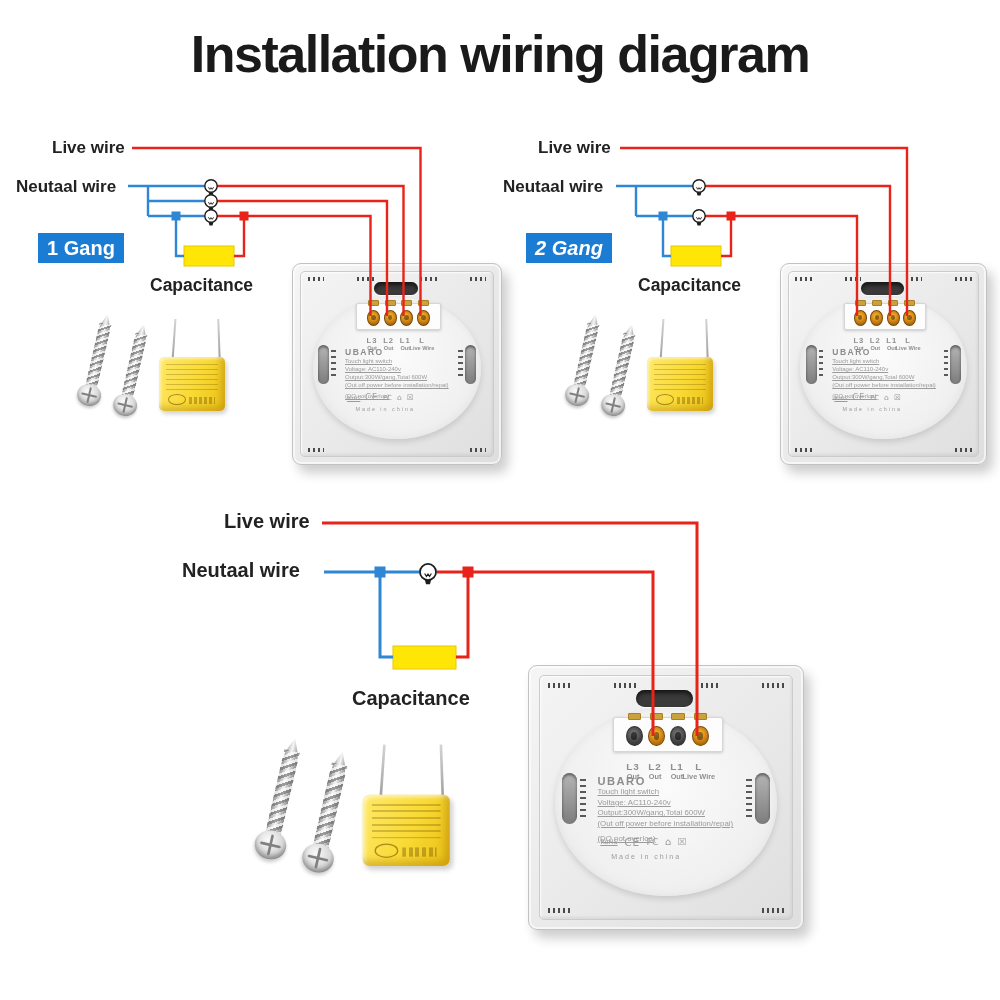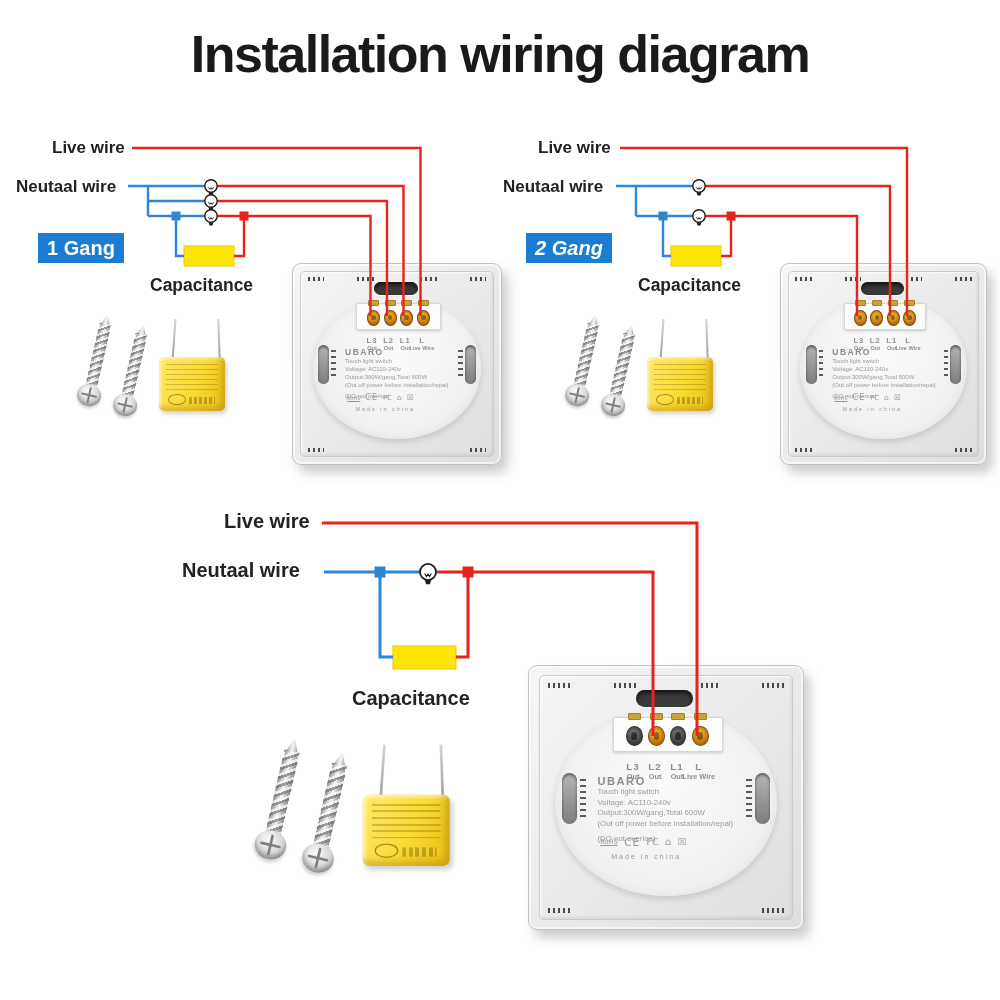--- a/index.html
+++ b/index.html
@@ -53,21 +53,21 @@
   .sw-screw::after{content:"";position:absolute;inset:30%;border-radius:50%;background:rgba(40,22,4,.5);}
   .sw-screw.dark::after{background:rgba(0,0,0,.55);}
   .sw-tl{top:36%;width:16%;text-align:center;color:#8f8f8f;line-height:1.2;font-weight:bold;}
   .sw-tl.t0{left:30%;} .sw-tl.t1{left:38%;} .sw-tl.t2{left:46%;} .sw-tl.t3{left:54%;}
   .sw-tl div{position:static;}
   .sw-tl .l1{font-size:calc(7.6px*var(--s));letter-spacing:1px;}
   .sw-tl .l2{font-size:calc(5.6px*var(--s));white-space:nowrap;}
   .sw-text{left:25%;top:41.5%;width:58%;}
   .sw-text div{position:static;white-space:nowrap;}
   .sw-brand{font-size:calc(8.5px*var(--s));font-weight:700;color:#8c8c8c;letter-spacing:1.5px;}
-  .sw-line{font-size:calc(6px*var(--s));color:#9b9b9b;line-height:1.35;}
+  .sw-line{font-size:calc(6px*var(--s));color:#9b9b9b;line-height:1.35;text-decoration:underline;}
   .sw-line.gap{margin-top:calc(3px*var(--s));}
   .sw-certs{left:26%;top:64.5%;width:54%;display:flex;gap:calc(5px*var(--s));
             align-items:center;color:#9b9b9b;font-family:"DejaVu Sans",sans-serif;position:absolute;}
   .sw-certs div{position:static;}
   .c-rohs{font-size:calc(5px*var(--s));text-decoration:underline;}
   .c-ce{font-size:calc(8px*var(--s));letter-spacing:1px;}
   .c-fc{font-size:calc(7px*var(--s));font-weight:400;}
   .c-house,.c-x{font-size:calc(7.5px*var(--s));}
   .sw-made{left:30%;top:71%;font-size:calc(5.4px*var(--s));color:#9b9b9b;letter-spacing:2px;white-space:nowrap;}
   .sw-pill{width:5.5%;height:19.5%;border-radius:999px;top:40.5%;

